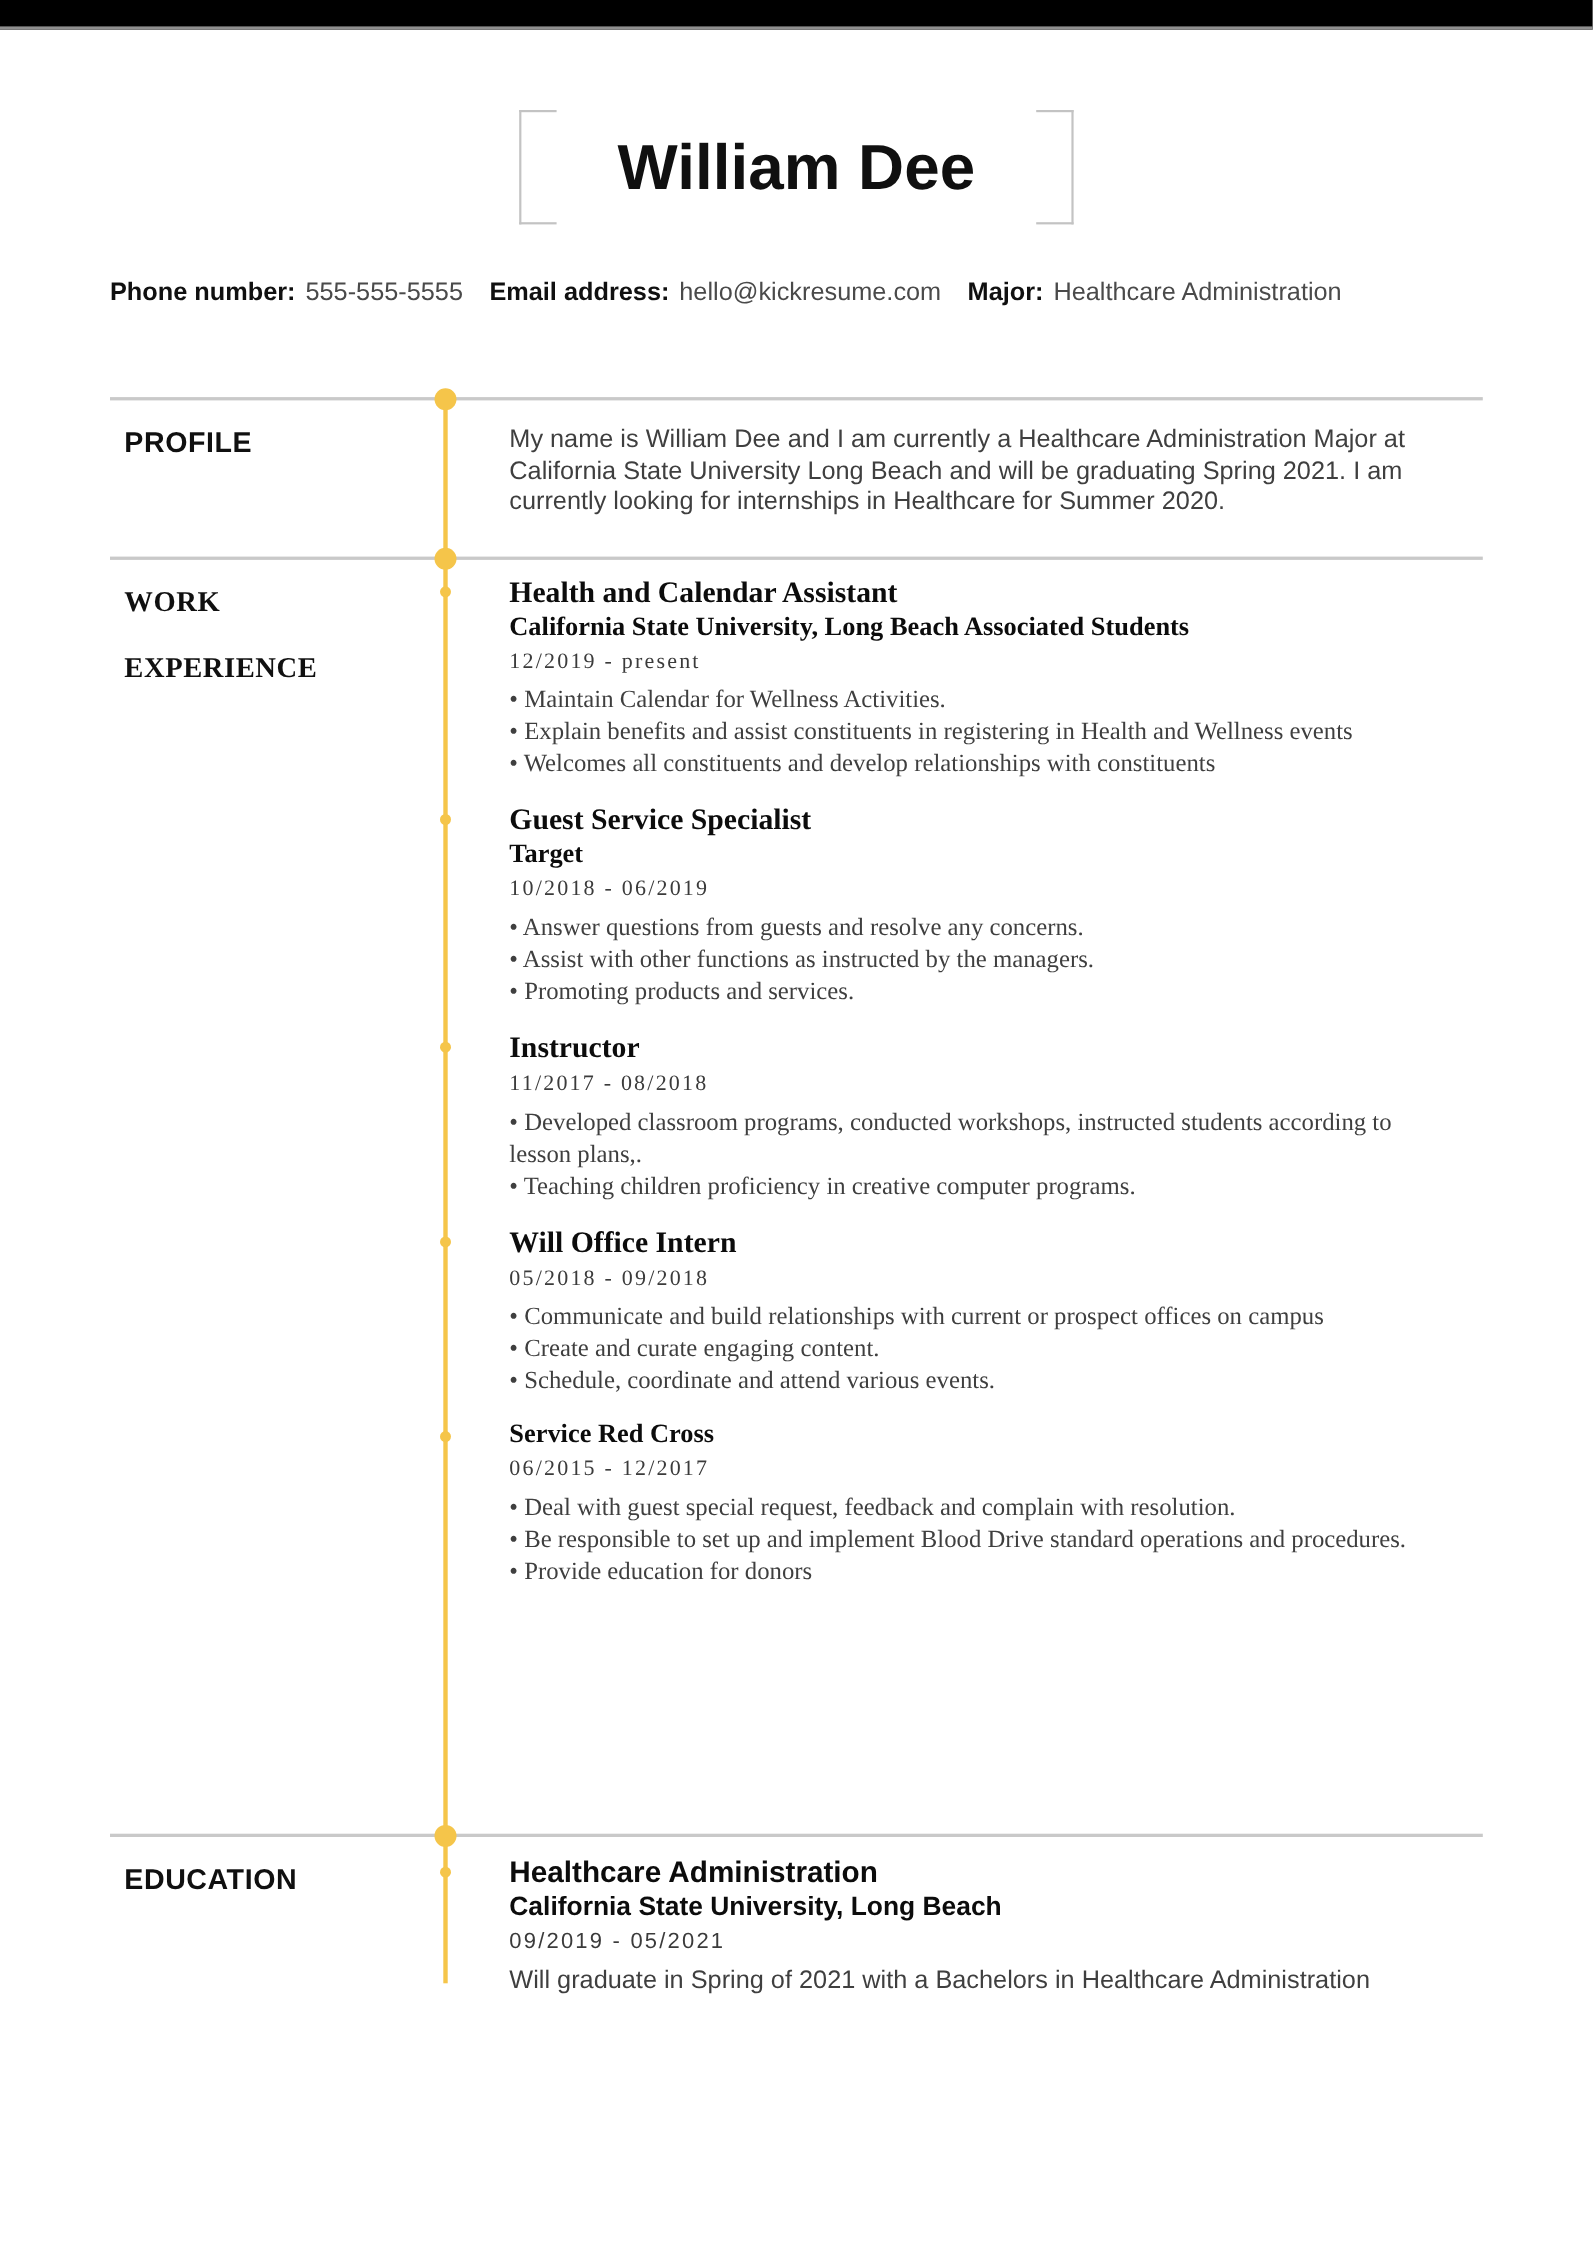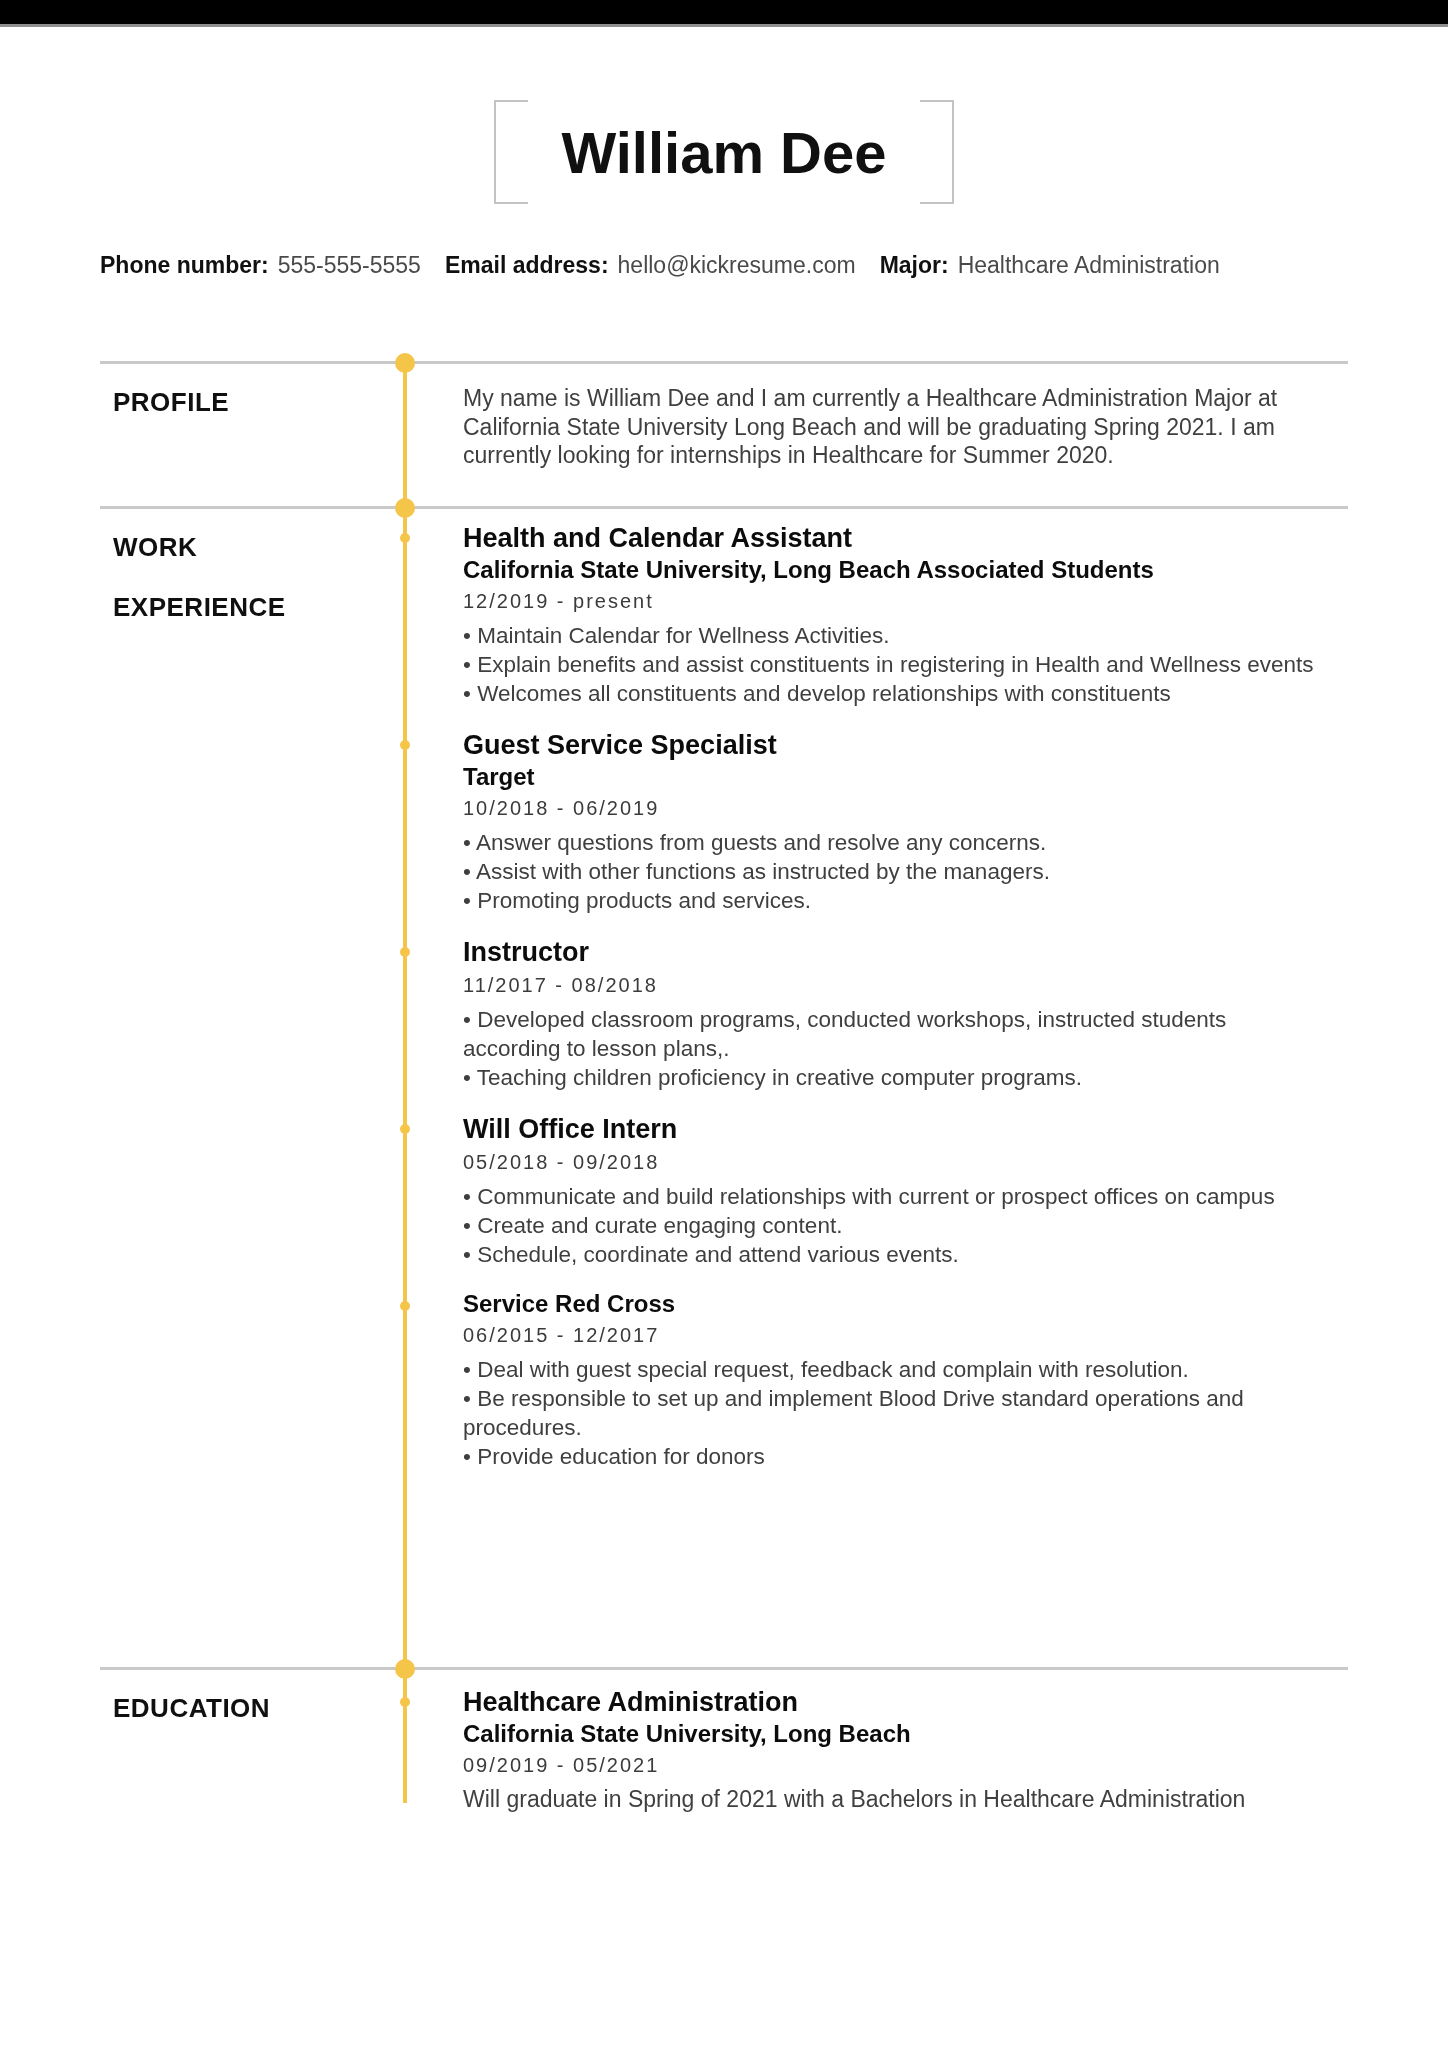--- a/index.html
+++ b/index.html
@@ -5,38 +5,38 @@
   :root { --accent:#F5C54A; --divider:#c9c9c9; --ink:#101010; --body:#3f3f3f; }
   * { margin:0; padding:0; box-sizing:border-box; }
   html,body { background:#ffffff; }
   body {
     width:1448px; height:2048px; overflow:hidden; position:relative;
     font-family:"Liberation Sans", sans-serif; color:var(--body);
   }
   .top-bar { height:27px; background:#000; border-bottom:3px solid #8f8f8f; }
 
   
-  .name-frame { width:460px; height:104px; margin:73px auto 0; display:flex; align-items:stretch;text-align:right; }
+  .name-frame { width:504px; height:104px; margin:73px auto 0; display:flex; align-items:stretch;text-align:right; }
   .bracket { width:34px; }
   .bracket.left  { border:2px solid #c3c3c3; border-right:none; }
   .bracket.right { border:2px solid #c3c3c3; border-left:none; }
   .name { flex:1; display:flex; align-items:center; justify-content:center;
           font-size:58px; font-weight:bold; color:var(--ink); letter-spacing:0; white-space:nowrap; }
 
   
   .contact { margin:48px 100px 0; display:flex; gap:24px; font-size:23px; line-height:27px;text-align:center; }
   .contact .pair { display:flex; gap:9px; white-space:nowrap; }
   .contact .lbl { font-weight:bold; color:var(--ink); }
   .contact .val { color:#4a4a4a; }
 
   
   .sections { margin:82px 100px 0; width:1248px; }
   .section { position:relative; border-top:3px solid var(--divider); display:flex; }
   .section.profile   { min-height:145px; }
-  .section.work      { min-height:1161px; }
+  .section.work      { min-height:1161px;font-family:Liberation Serif, serif; }
   .section.education { min-height:330px; }
   .label { width:363px; padding:8px 150px 0 13px; font-size:26px; font-weight:bold;
            line-height:60px; letter-spacing:0.5px; color:var(--ink); }
   .content { flex:1; max-width:852px; }
 
   
   .tl-line { position:absolute; left:303px; top:0; bottom:0; width:4px; background:var(--accent); }
   .section.education .tl-line { bottom:auto; height:133px; }
   .dot-lg { position:absolute; left:295px; top:-11px; width:20px; height:20px;
             border-radius:50%; background:var(--accent); }

